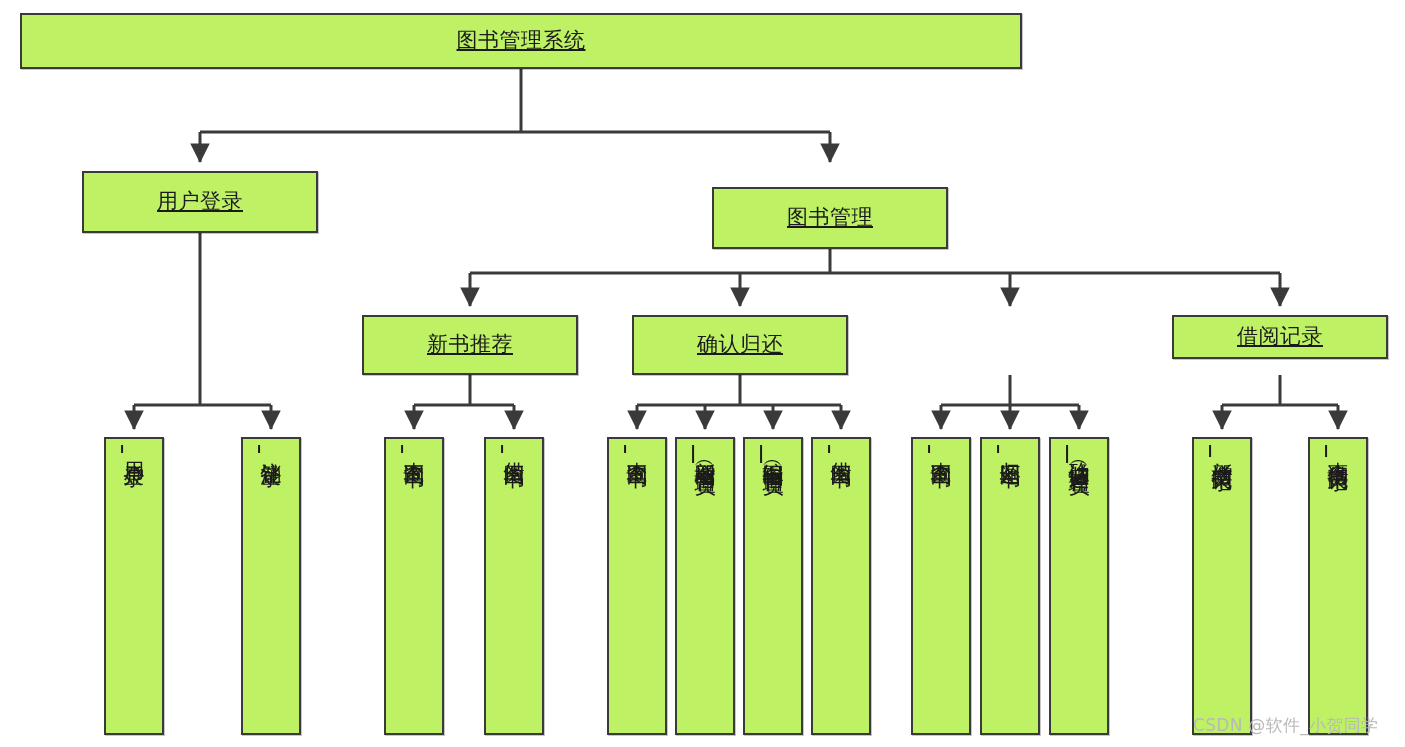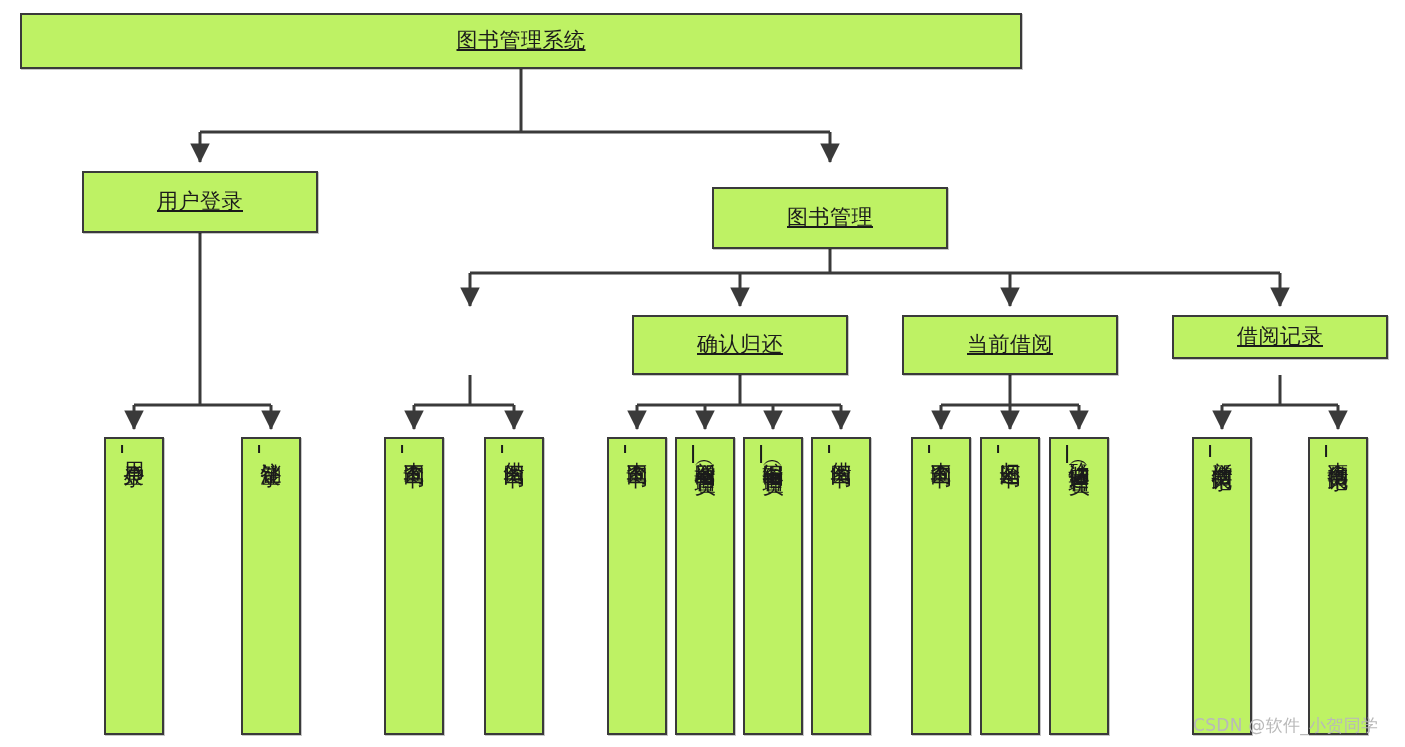--- a/index.html
+++ b/index.html
@@ -135,26 +135,26 @@
     <span class="label">图书管理系统</span>
   </div>
 
   <div class="node horizontal" style="left:82px; top:171px; width:236px; height:62px;">
     <span class="label">用户登录</span>
   </div>
   <div class="node horizontal" style="left:712px; top:171px; width:236px; height:62px;margin-top:16px;">
     <span class="label">图书管理</span>
   </div>
 
+  <div class="node horizontal" style="left:362px; top:315px; width:216px; height:60px;">
+    <span class="label">新书推荐</span>
+  </div>
   <div class="node horizontal" style="left:632px; top:315px; width:216px; height:60px;">
     <span class="label">确认归还</span>
   </div>
-  <div class="node horizontal" style="left:902px; top:315px; width:216px; height:60px;">
-    <span class="label">当前借阅</span>
-  </div>
   <div class="node horizontal" style="left:1172px; top:315px; width:216px; height:44px;">
     <span class="label">借阅记录</span>
   </div>
 
   <div class="node vertical short" style="left:104px; top:437px; width:60px; height:298px;">
     <span class="label">用户登录</span>
   </div>
   <div class="node vertical short" style="left:241px; top:437px; width:60px; height:298px;">
     <span class="label">注销登录</span>
   </div>

